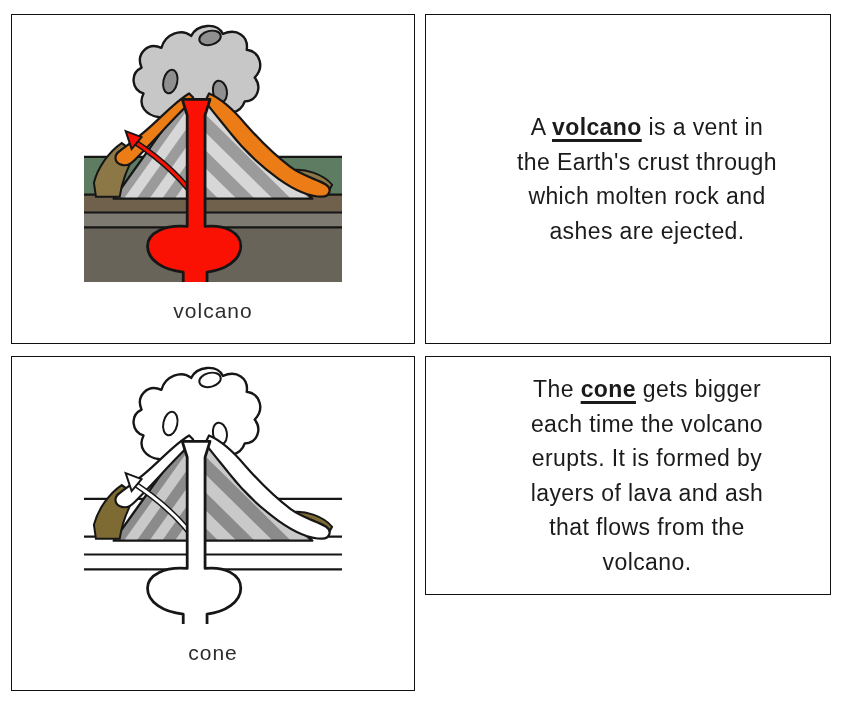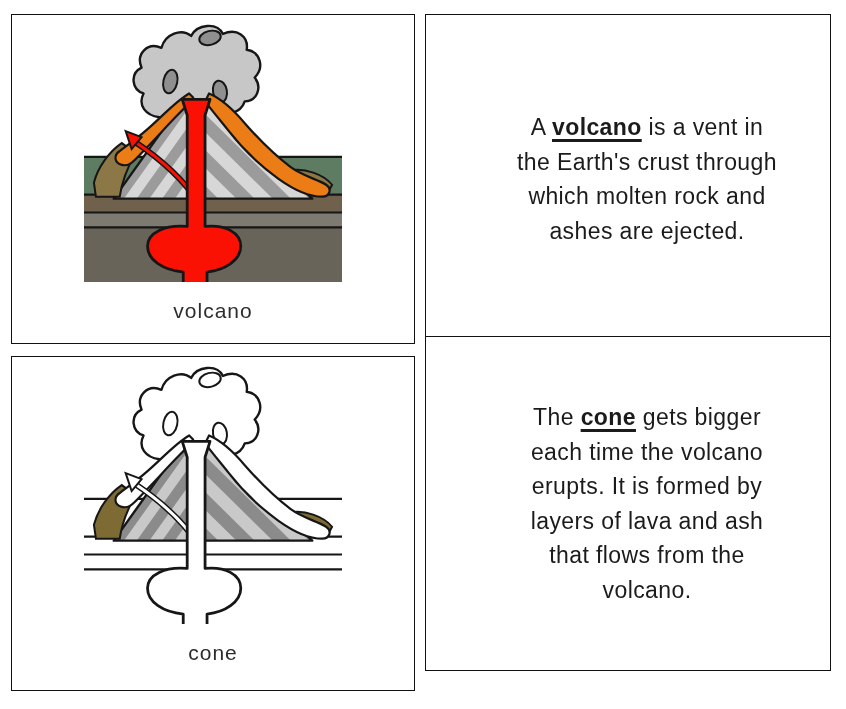--- a/index.html
+++ b/index.html
@@ -2,21 +2,21 @@
 <html><head>
 <meta charset="utf-8">
 <style>
   html,body{margin:0;padding:0;background:#ffffff;}
   .page{position:relative;width:846px;height:709px;background:#ffffff;
         font-family:"Liberation Sans",sans-serif;overflow:hidden;}
   .card{position:absolute;background:#ffffff;border:1.5px solid #111111;box-sizing:border-box;}
   .card-tl{left:11px;top:14px;width:404px;height:330px;}
   .card-tr{left:425px;top:14px;width:406px;height:330px;}
   .card-bl{left:11px;top:356px;width:404px;height:335px;}
-  .card-br{left:425px;top:336px;width:406px;height:335px;}
+  .card-br{left:425px;top:356px;width:406px;height:239px;}
   .img-card{display:flex;flex-direction:column;align-items:center;padding-top:7px;}
   .art{display:block;}
   .caption{margin-top:16px;font-size:21px;letter-spacing:1px;color:#2d2d2d;line-height:26px;}
   .text-card{display:flex;align-items:center;justify-content:center;padding-left:38px;}
   .definition{margin:0;padding:0 12px;width:100%;box-sizing:border-box;text-align:center;
               font-size:23px;line-height:34.5px;letter-spacing:0.4px;color:#1b1b1b;
               white-space:pre-line;}
   .definition .term{font-weight:700;text-decoration:underline;text-decoration-thickness:2.5px;text-underline-offset:4px;}
   .defs-holder{position:absolute;width:0;height:0;overflow:hidden;}
 </style>

